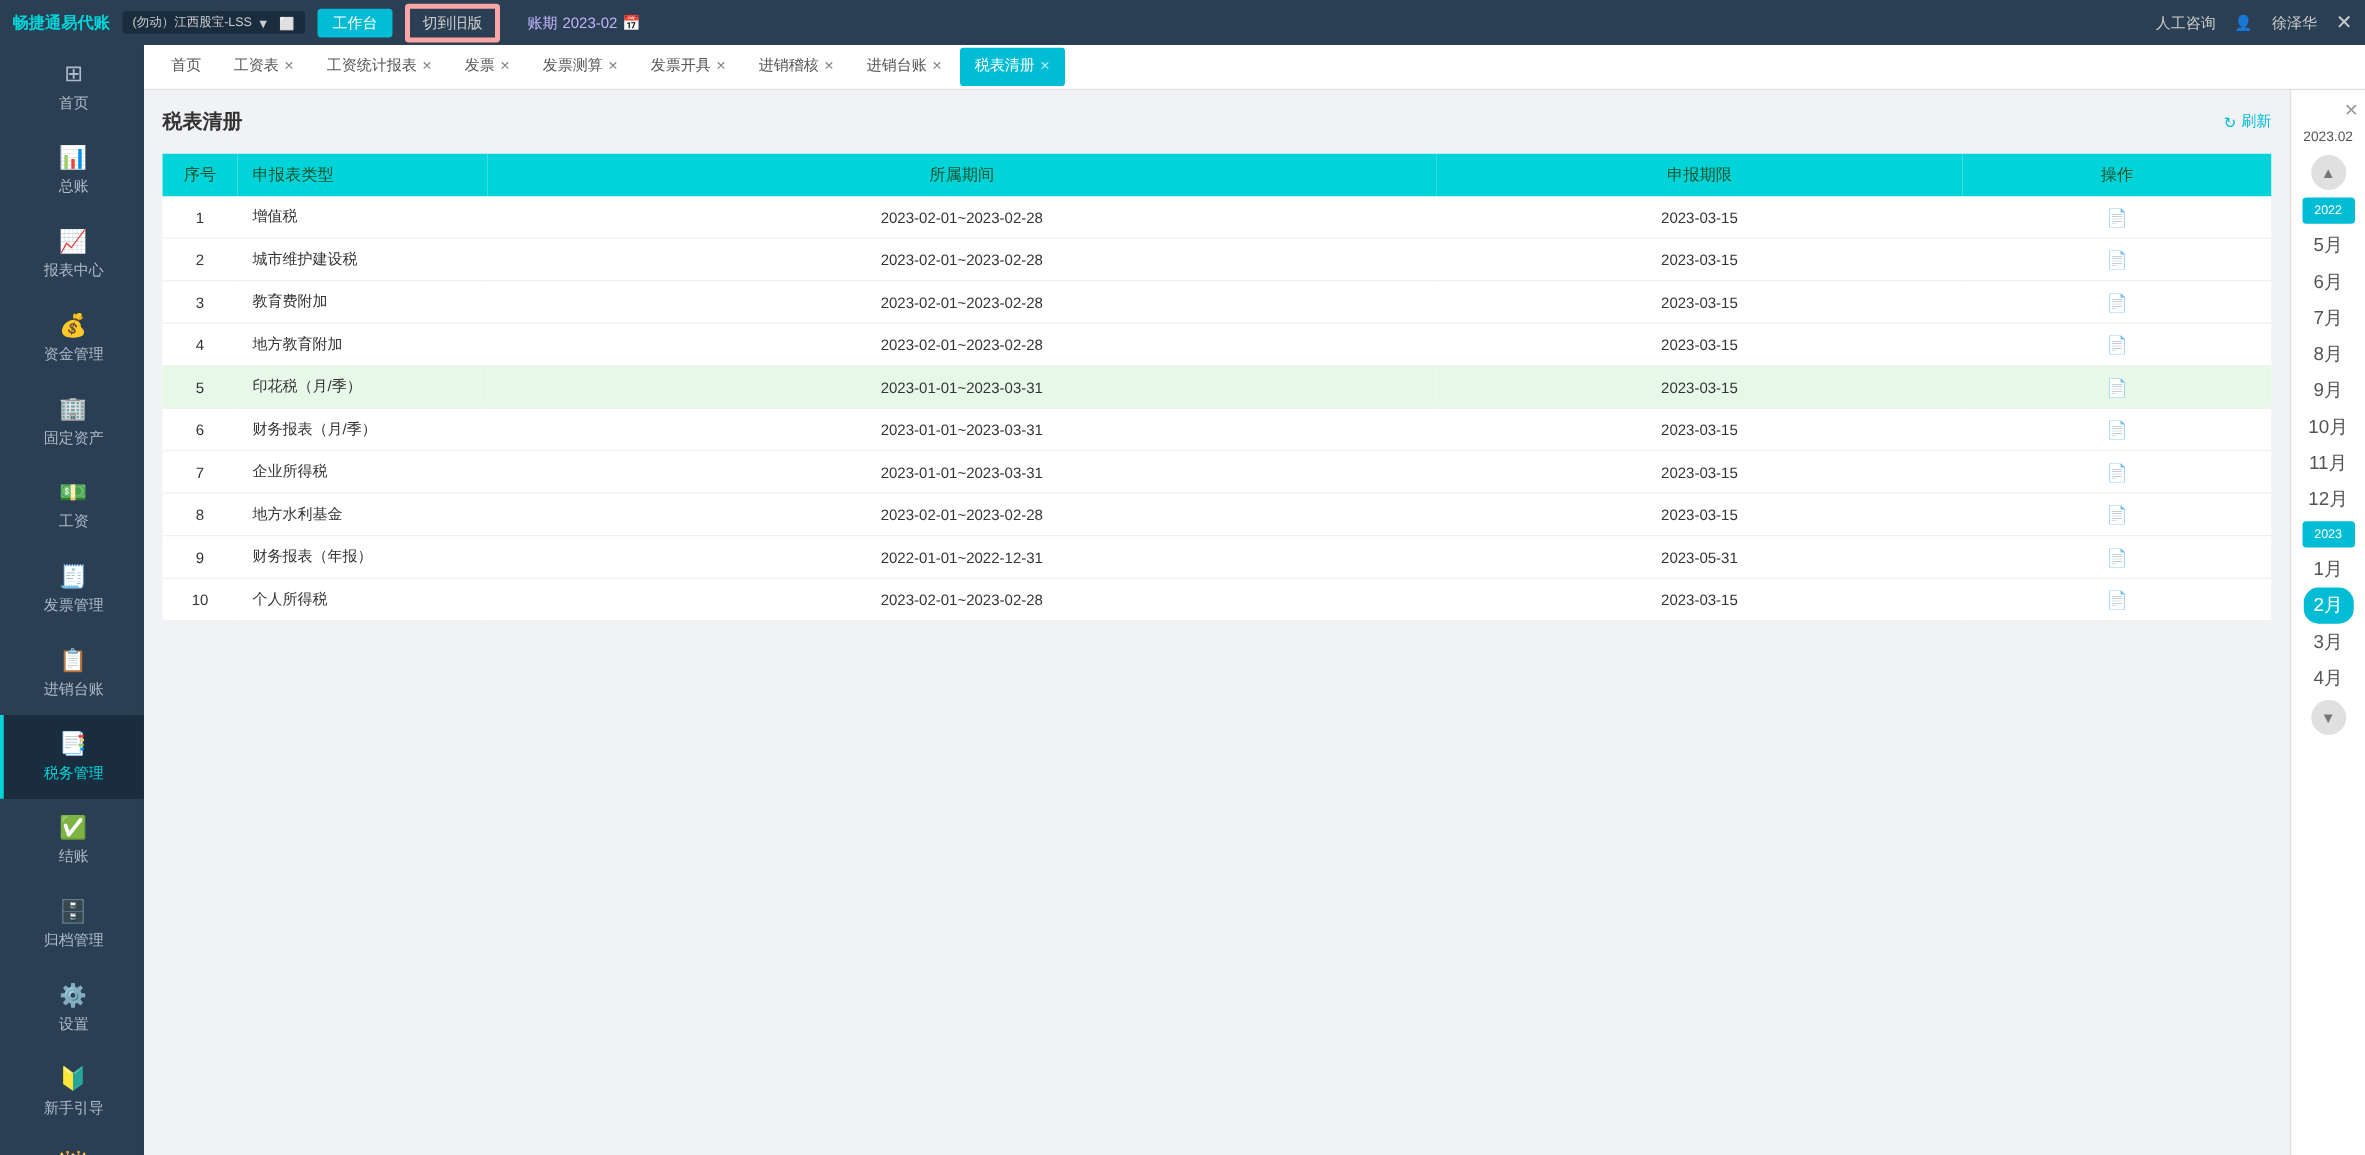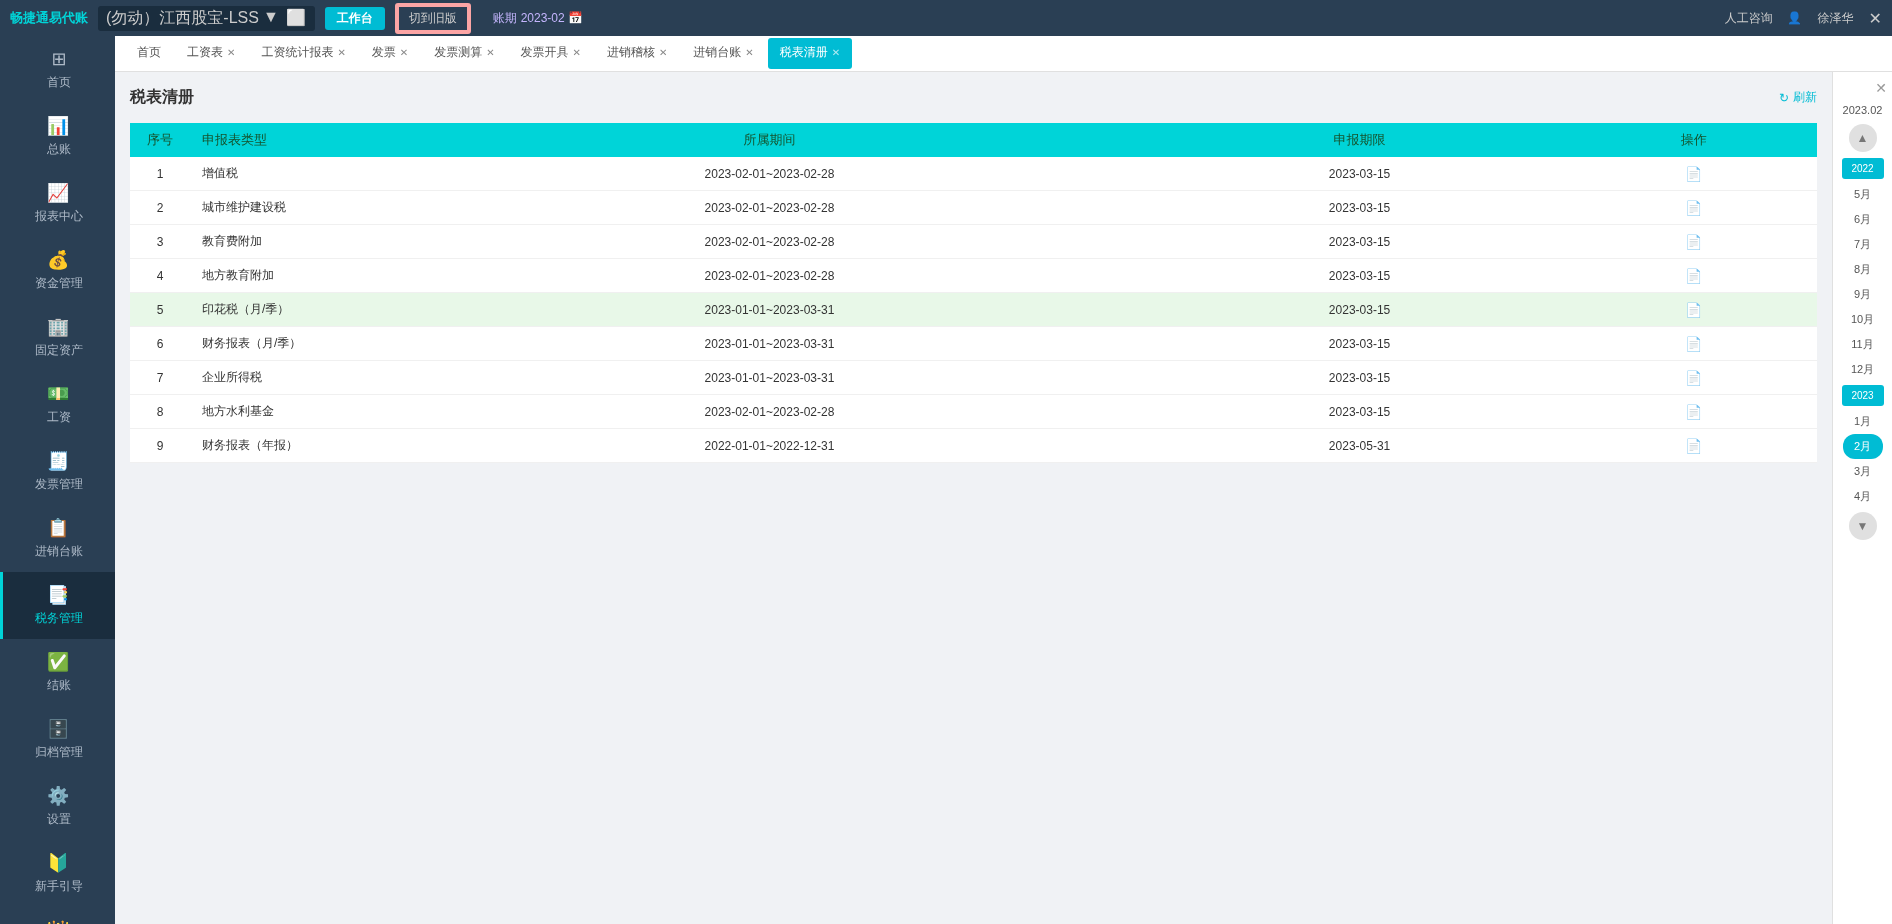--- a/index.html
+++ b/index.html
@@ -18,34 +18,33 @@
     .top-bar-logo {
       color: #00d4d8;
       font-size: 13px;
       font-weight: bold;
     }
     .top-bar-company {
       background: #1a2d3e;
       color: #ccc;
       padding: 2px 8px;
       border-radius: 3px;
-      font-size: 16px;
-      display: flex;
-      align-items: flex-start;
+      font-size: 10px;
+      display: flex;
+      align-items: flex-end;
       gap: 4px;
     }
     .top-bar-btn {
       background: #00bcd4;
       color: white;
       border: none;
       padding: 3px 12px;
       border-radius: 3px;
       cursor: pointer;
       font-size: 12px;
-      font-weight: bold;
     }
     .top-bar-btn-outline {
       background: transparent;
       color: #ccc;
       border: 4px solid #fca5a5;
       padding: 3px 10px;
       border-radius: 3px;
       cursor: pointer;
       font-size: 12px;
     }
@@ -214,21 +213,21 @@
       flex-direction: column;
       align-items: center;
       padding: 5px 0;
       flex-shrink: 0;
       overflow-y: auto;
     }
     .panel-month {
       width: 40px;
       text-align: center;
       padding: 5px 2px;
-      font-size: 11px;
+      font-size: 15px;
       color: #555;
       cursor: pointer;
       border-radius: 3px;
     }
     .panel-month.active {
       background: #00bcd4;
       color: white;
       border-radius: 12px;
     }
     .panel-month.year-label {
@@ -470,20 +469,27 @@
                 <td>2023-03-15</td>
                 <td><span class="action-icon">📄</span></td>
               </tr>
               <tr>
                 <td>9</td>
                 <td>财务报表（年报）</td>
                 <td>2022-01-01~2022-12-31</td>
                 <td>2023-05-31</td>
                 <td><span class="action-icon">📄</span></td>
               </tr>
+              <tr>
+                <td>10</td>
+                <td>个人所得税</td>
+                <td>2023-02-01~2023-02-28</td>
+                <td>2023-03-15</td>
+                <td><span class="action-icon">📄</span></td>
+              </tr>
             </tbody>
         </table>
 
       </div>
 
       <div class="right-panel">
         <div class="close-panel-btn">✕</div>
         <div class="right-panel-header">2023.02</div>
         <div class="panel-nav">▲</div>
 

